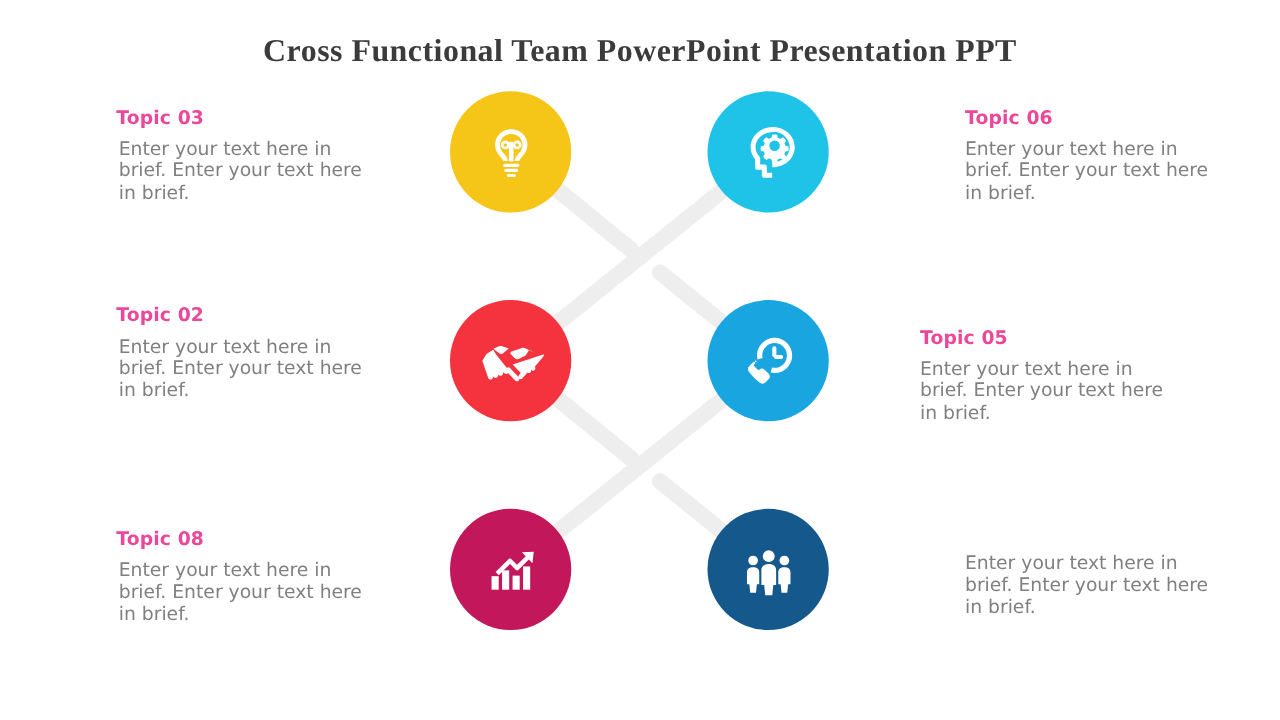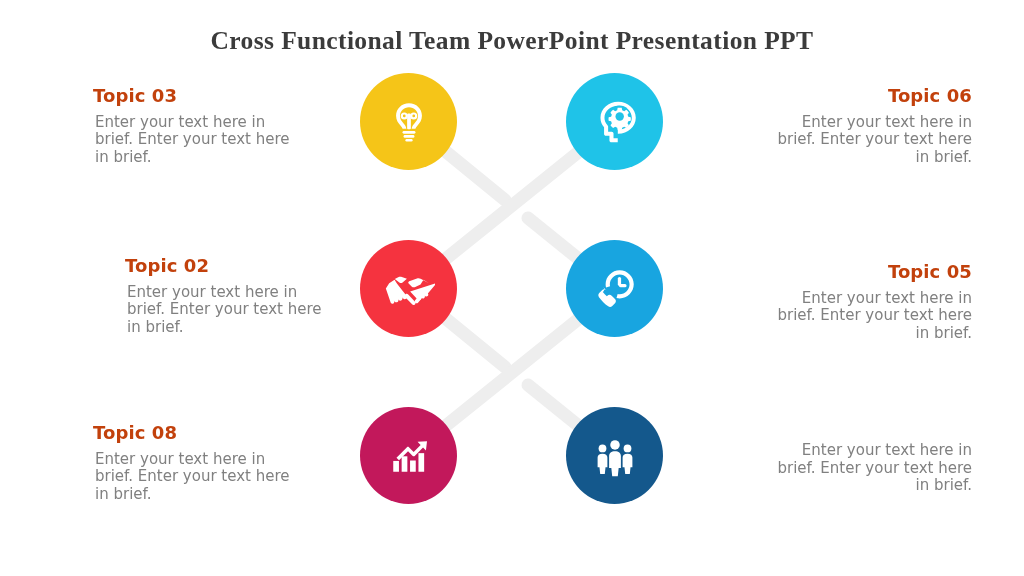--- a/index.html
+++ b/index.html
@@ -60,27 +60,27 @@
   .node svg {
     display: block;
   }
 
   
   .topic-block {
     position: absolute;
     width: 200px;
   }
   .topic-block.left  { text-align: left; }
-  .topic-block.right { text-align: right; }
+  .topic-block.right { }
 
   .topic-heading {
     font-family: "DejaVu Sans", "Liberation Sans", sans-serif;
     font-weight: bold;
-    font-size: 18px;
-    color: #c2410c;
+    font-size: 15px;
+    color: #ec4899;
     letter-spacing: 0.1px;
     margin: 0 0 8px 0;
     line-height: 1.1;
     white-space: nowrap;
   }
   .topic-body {
     font-family: "DejaVu Sans", "Liberation Sans", sans-serif;
     font-size: 15px;
     line-height: 1.18;
     color: #808080;
@@ -136,21 +136,21 @@
         <circle cx="38" cy="25" r="5.4" fill="#1FC3E8"></circle>
       </svg>
     </span>
   </div>
 
   <div class="topic-block right" style="left:772px; top:86px;">
     <div class="topic-heading">Topic 06</div>
     <div class="topic-body">Enter your text here in brief. Enter your text here in brief.</div>
   </div>
 
-  <div class="topic-block left" style="left:93px; top:256px;margin-left:32px;">
+  <div class="topic-block left" style="left:93px; top:244px;">
     <div class="topic-heading">Topic 02</div>
     <div class="topic-body">Enter your text here in brief. Enter your text here in brief.</div>
   </div>
 
   <div class="node" style="left:360px; top:240px; background:#F5333F;">
     <span>
       <svg width="52" height="52" viewBox="0 0 64 64" fill="#FFFFFF">
         <path d="M7.6 24.8l6.6-4.1 3.1 4.9 11.6 14.6c.9 1.2.7 2.9-.5 3.8-1.2.9-2.9.6-3.8-.6l-1-1.3c.8 1.2.5 2.8-.7 3.7-1.2.9-2.8.6-3.7-.6l-.5-.7c.7 1.2.4 2.7-.8 3.5-1.2.8-2.8.5-3.6-.7l-.6-.8c.6 1.1.3 2.5-.8 3.2-1.1.7-2.6.4-3.4-.7L3.5 31.4z"></path>
         <path d="M56.4 24.8l-6.6-4.1-3.6 5.7-6.5 3.2c-1.5.7-3.3.4-4.5-.8l-3.6-3.6c-.9-.9-.5-2.4.7-2.8l9.5-3.3c1.5-.5 3.1-.4 4.5.3l4.1 2.1z"></path>
         <path d="M33.4 35.1l9.2 9.8c.9 1 2.5 1.1 3.5.2 1-.9 1.1-2.4.3-3.4l1 1.1c.9 1 2.4 1.1 3.4.2 1-.9 1.1-2.4.2-3.4l.8.9c.9.9 2.3 1 3.2.2.9-.9 1-2.3.2-3.2l10.8-12.9"></path>
@@ -165,21 +165,21 @@
     <span>
       <svg width="50" height="50" viewBox="0 0 64 64" fill="#FFFFFF">
         <path d="M38 8c-9.9 0-18 8.1-18 18 0 1.4.2 2.8.5 4.1l5.2-1.5c-.2-.8-.3-1.7-.3-2.6 0-7 5.7-12.7 12.6-12.7S50.6 19 50.6 26 45 38.7 38 38.7c-.9 0-1.8-.1-2.6-.3l-1.5 5.2c1.3.3 2.7.4 4.1.4 9.9 0 18-8.1 18-18S47.9 8 38 8z"></path>
         <rect x="35.6" y="16.6" width="4.2" height="11.4" rx="2.1"></rect>
         <rect x="37.2" y="25.6" width="9.6" height="4.2" rx="2.1"></rect>
         <path d="M20.8 33.6c-1.5-1.5-3.9-1.5-5.4 0l-3.6 3.6c-1.4 1.4-1.5 3.6-.3 5.2 3.4 4.4 7.3 8.4 11.8 11.8 1.6 1.2 3.8 1 5.2-.4l3.5-3.5c1.5-1.5 1.5-3.9 0-5.4l-4.3-4.3c-1.5-1.5-3.9-1.5-5.4 0l-.7.7c-1.9-1.6-3.6-3.4-5.2-5.3l.7-.7c1.5-1.5 1.5-3.9 0-5.4z"></path>
       </svg>
     </span>
   </div>
 
-  <div class="topic-block right" style="left:772px; top:262px;">
+  <div class="topic-block right" style="left:736px; top:262px;">
     <div class="topic-heading">Topic 05</div>
     <div class="topic-body">Enter your text here in brief. Enter your text here in brief.</div>
   </div>
 
   <div class="topic-block left" style="left:93px; top:423px;">
     <div class="topic-heading">Topic 08</div>
     <div class="topic-body">Enter your text here in brief. Enter your text here in brief.</div>
   </div>
 
   <div class="node" style="left:360px; top:407px; background:#C2185B;">

